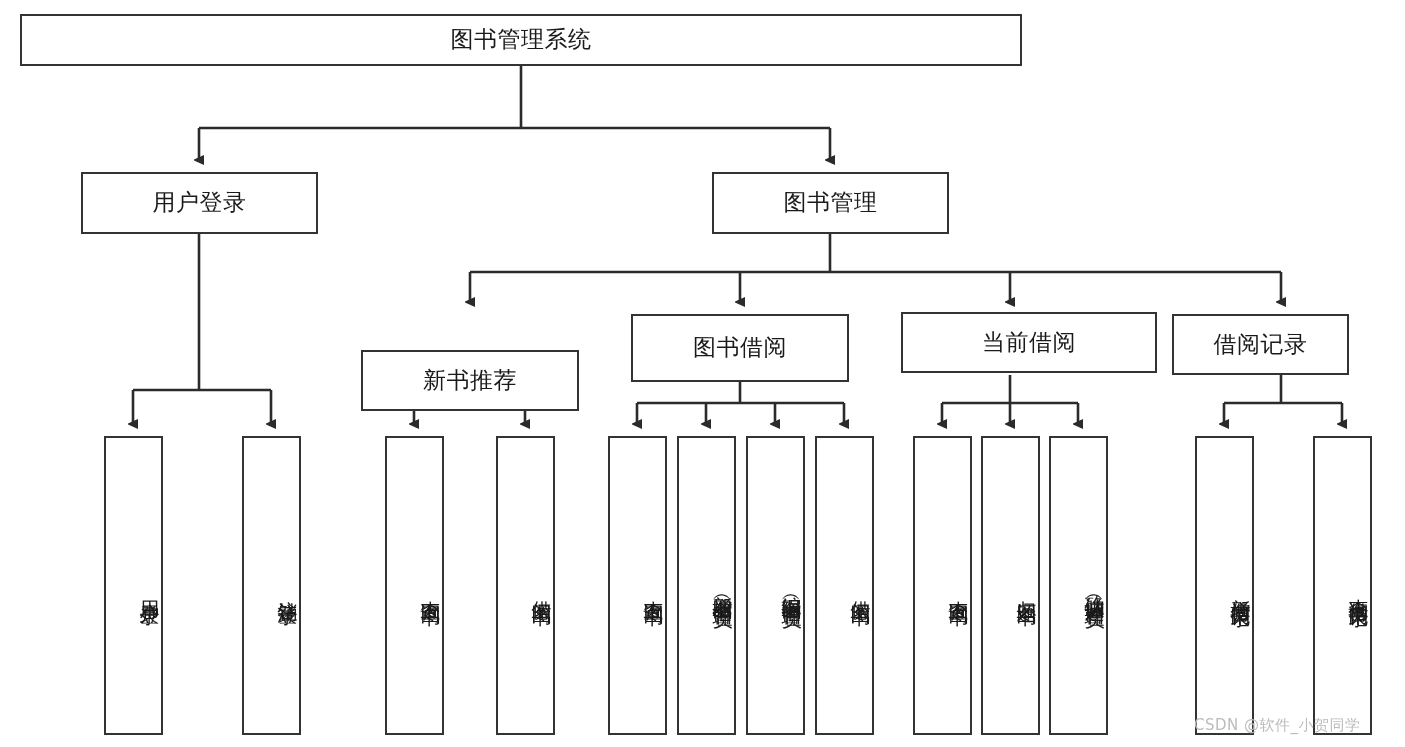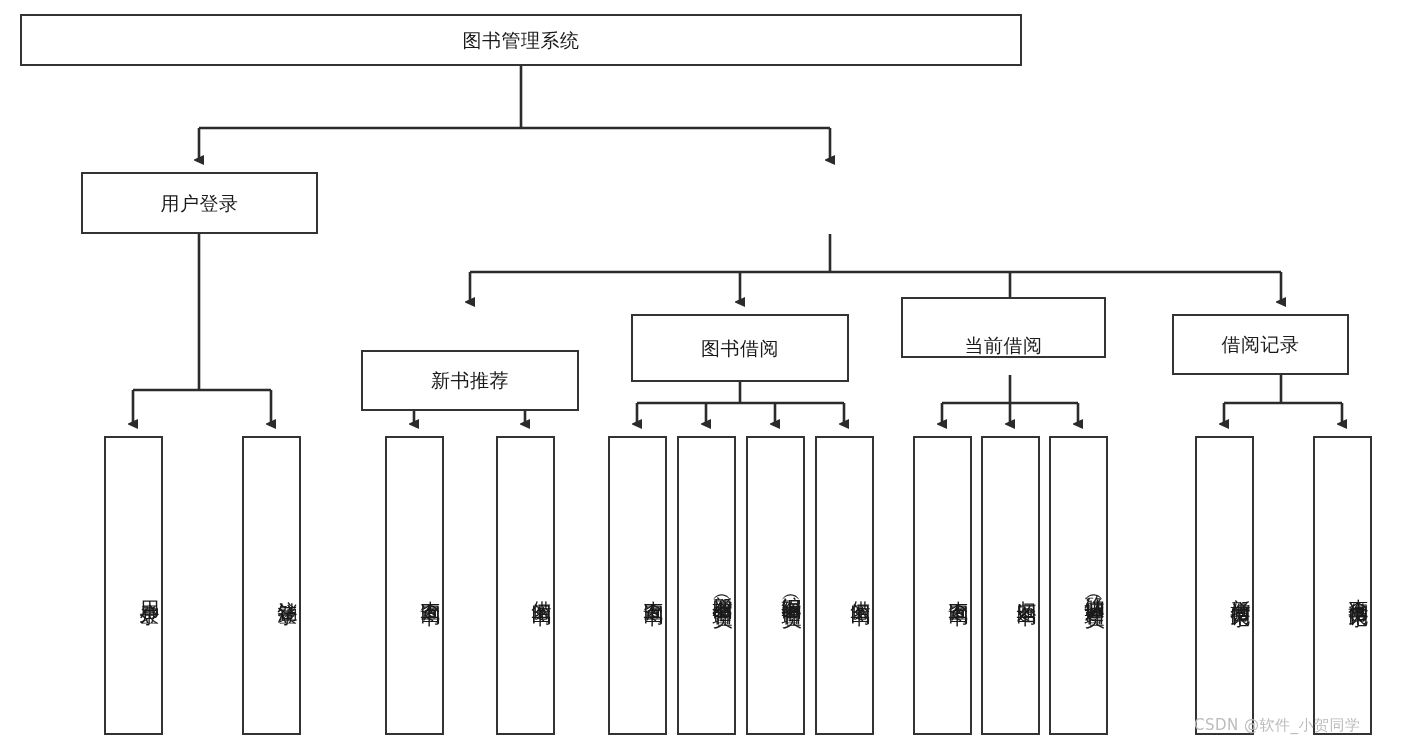--- a/index.html
+++ b/index.html
@@ -30,21 +30,21 @@
     position: absolute;
     box-sizing: border-box;
     background: #ffffff;
     border: 2px solid #333333;
     display: flex;
     align-items: center;
     justify-content: center;
     color: #1a1a1a;
   }
   .node.h {
-    font-size: 19px;
+    font-size: 23px;
     line-height: 1.1;
     letter-spacing: 0.5px;
     white-space: nowrap;
   }
   .node.v {
     font-size: 20px;
     line-height: 1.14;
     writing-mode: vertical-rl;
     text-orientation: upright;
     letter-spacing: 2px;
@@ -122,28 +122,31 @@
     </g>
   </svg>
 
   <div class="node h" style="left:20px; top:14px; width:1002px; height:52px;">
     <span>图书管理系统</span>
   </div>
 
   <div class="node h" style="left:81px; top:172px; width:237px; height:62px;">
     <span>用户登录</span>
   </div>
+  <div class="node h" style="left:712px; top:172px; width:237px; height:62px;">
+    <span>图书管理</span>
+  </div>
 
   <div class="node h" style="left:361px; top:314px; width:218px; height:61px;margin-top:36px;">
     <span>新书推荐</span>
   </div>
   <div class="node h" style="left:631px; top:314px; width:218px; height:68px;">
     <span>图书借阅</span>
   </div>
-  <div class="node h" style="left:901px; top:297px; width:205px; height:61px;align-items:flex-end;">
+  <div class="node h" style="left:901px; top:312px; width:256px; height:61px;">
     <span>当前借阅</span>
   </div>
   <div class="node h" style="left:1172px; top:314px; width:177px; height:61px;">
     <span>借阅记录</span>
   </div>
 
   <div class="node v" style="left:104px; top:436px; width:59px; height:299px;">
     <span class="vlabel">用户登录</span>
   </div>
   <div class="node v" style="left:242px; top:436px; width:59px; height:299px;">

